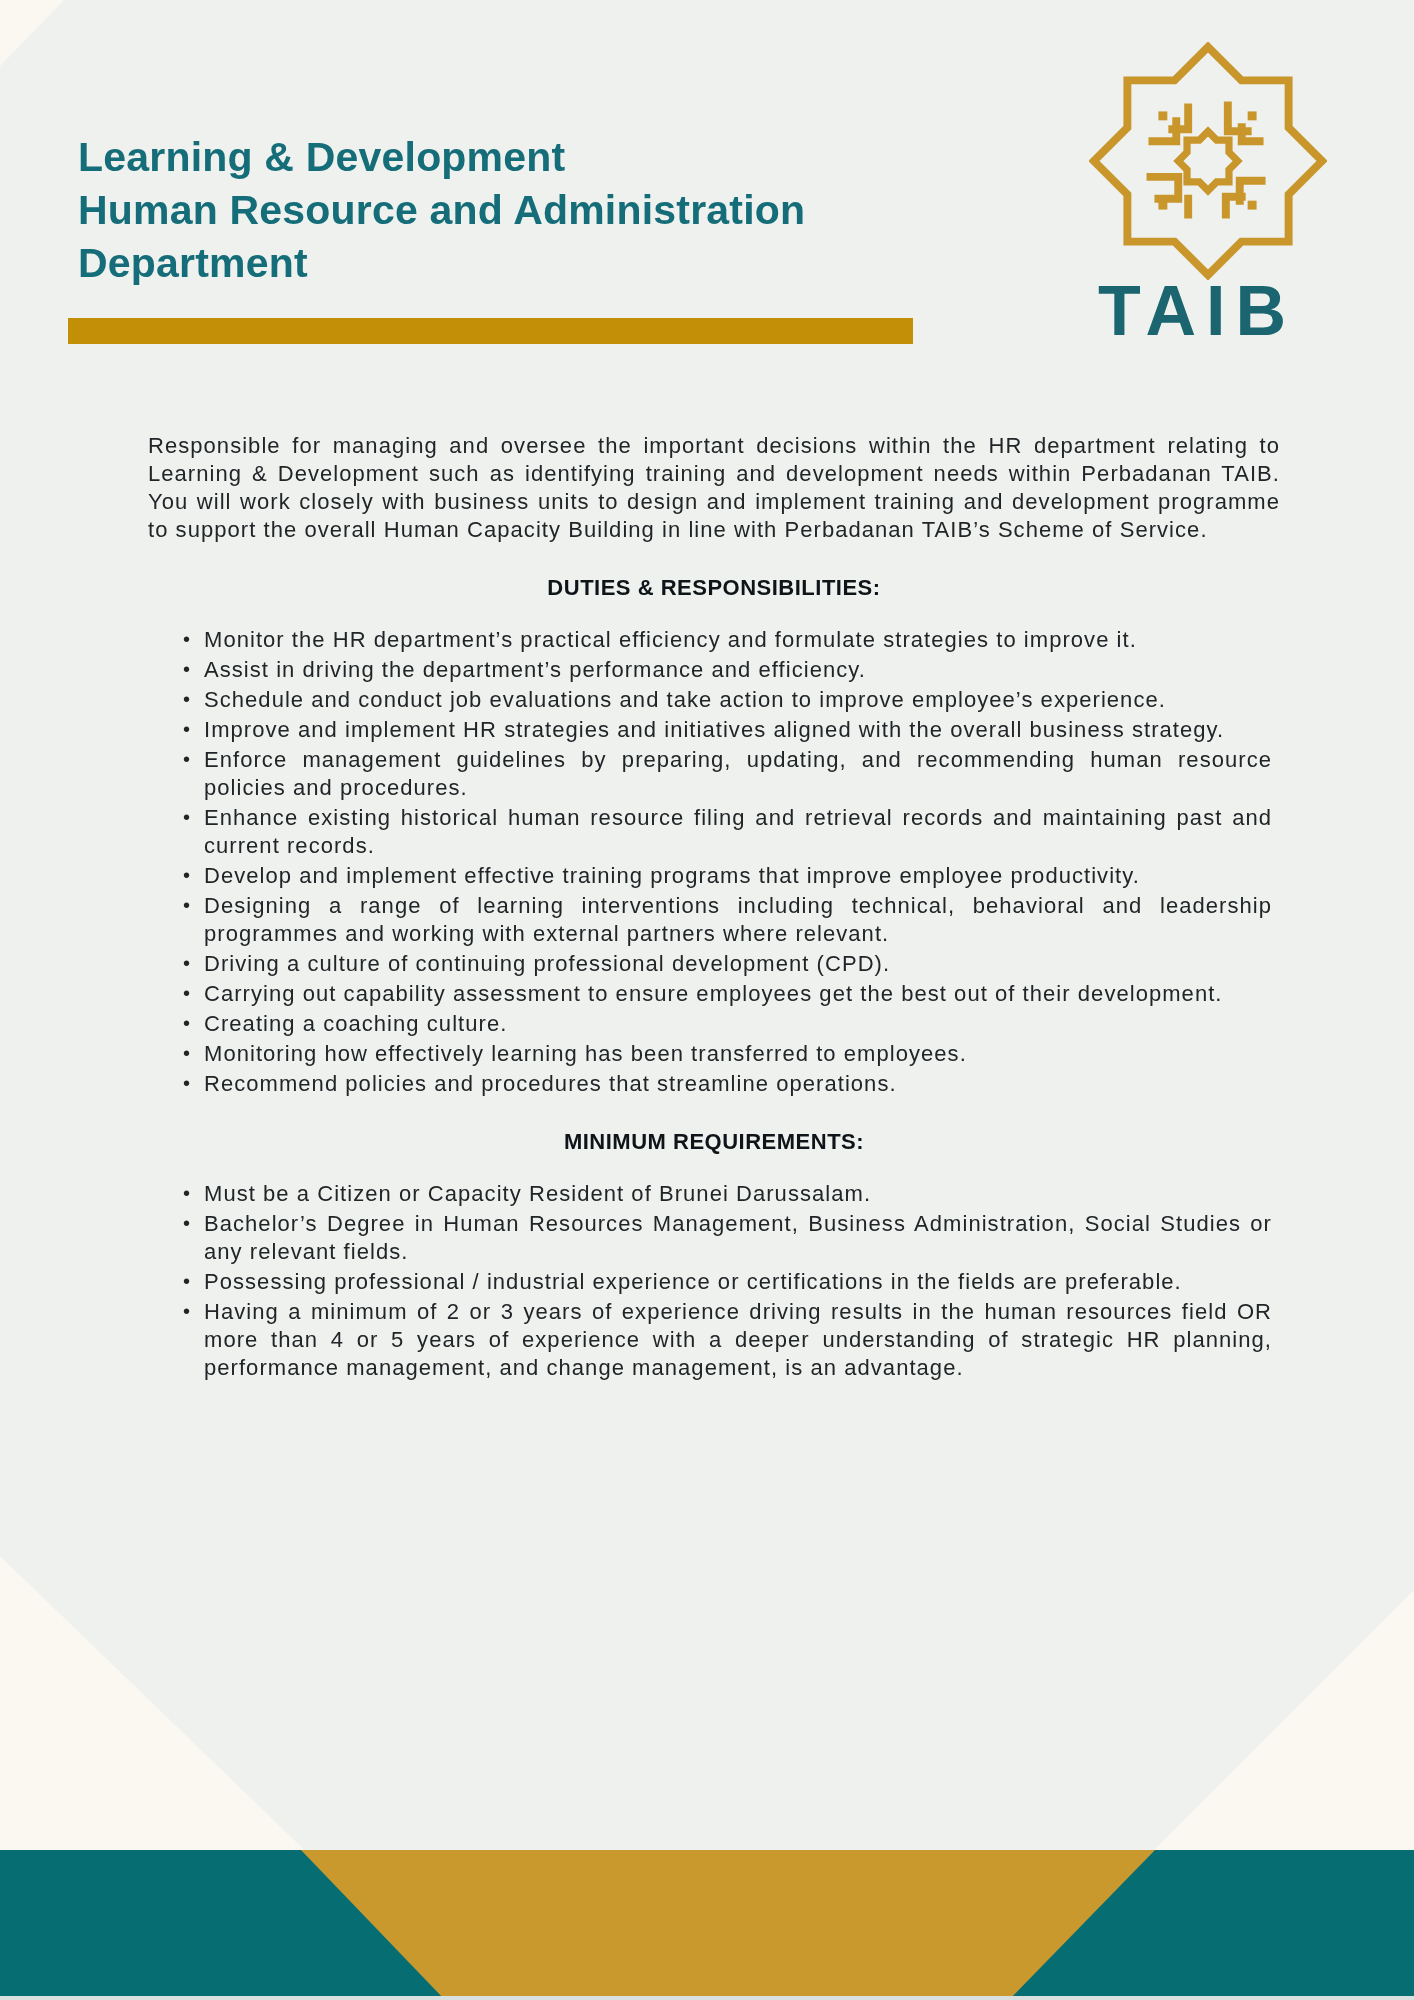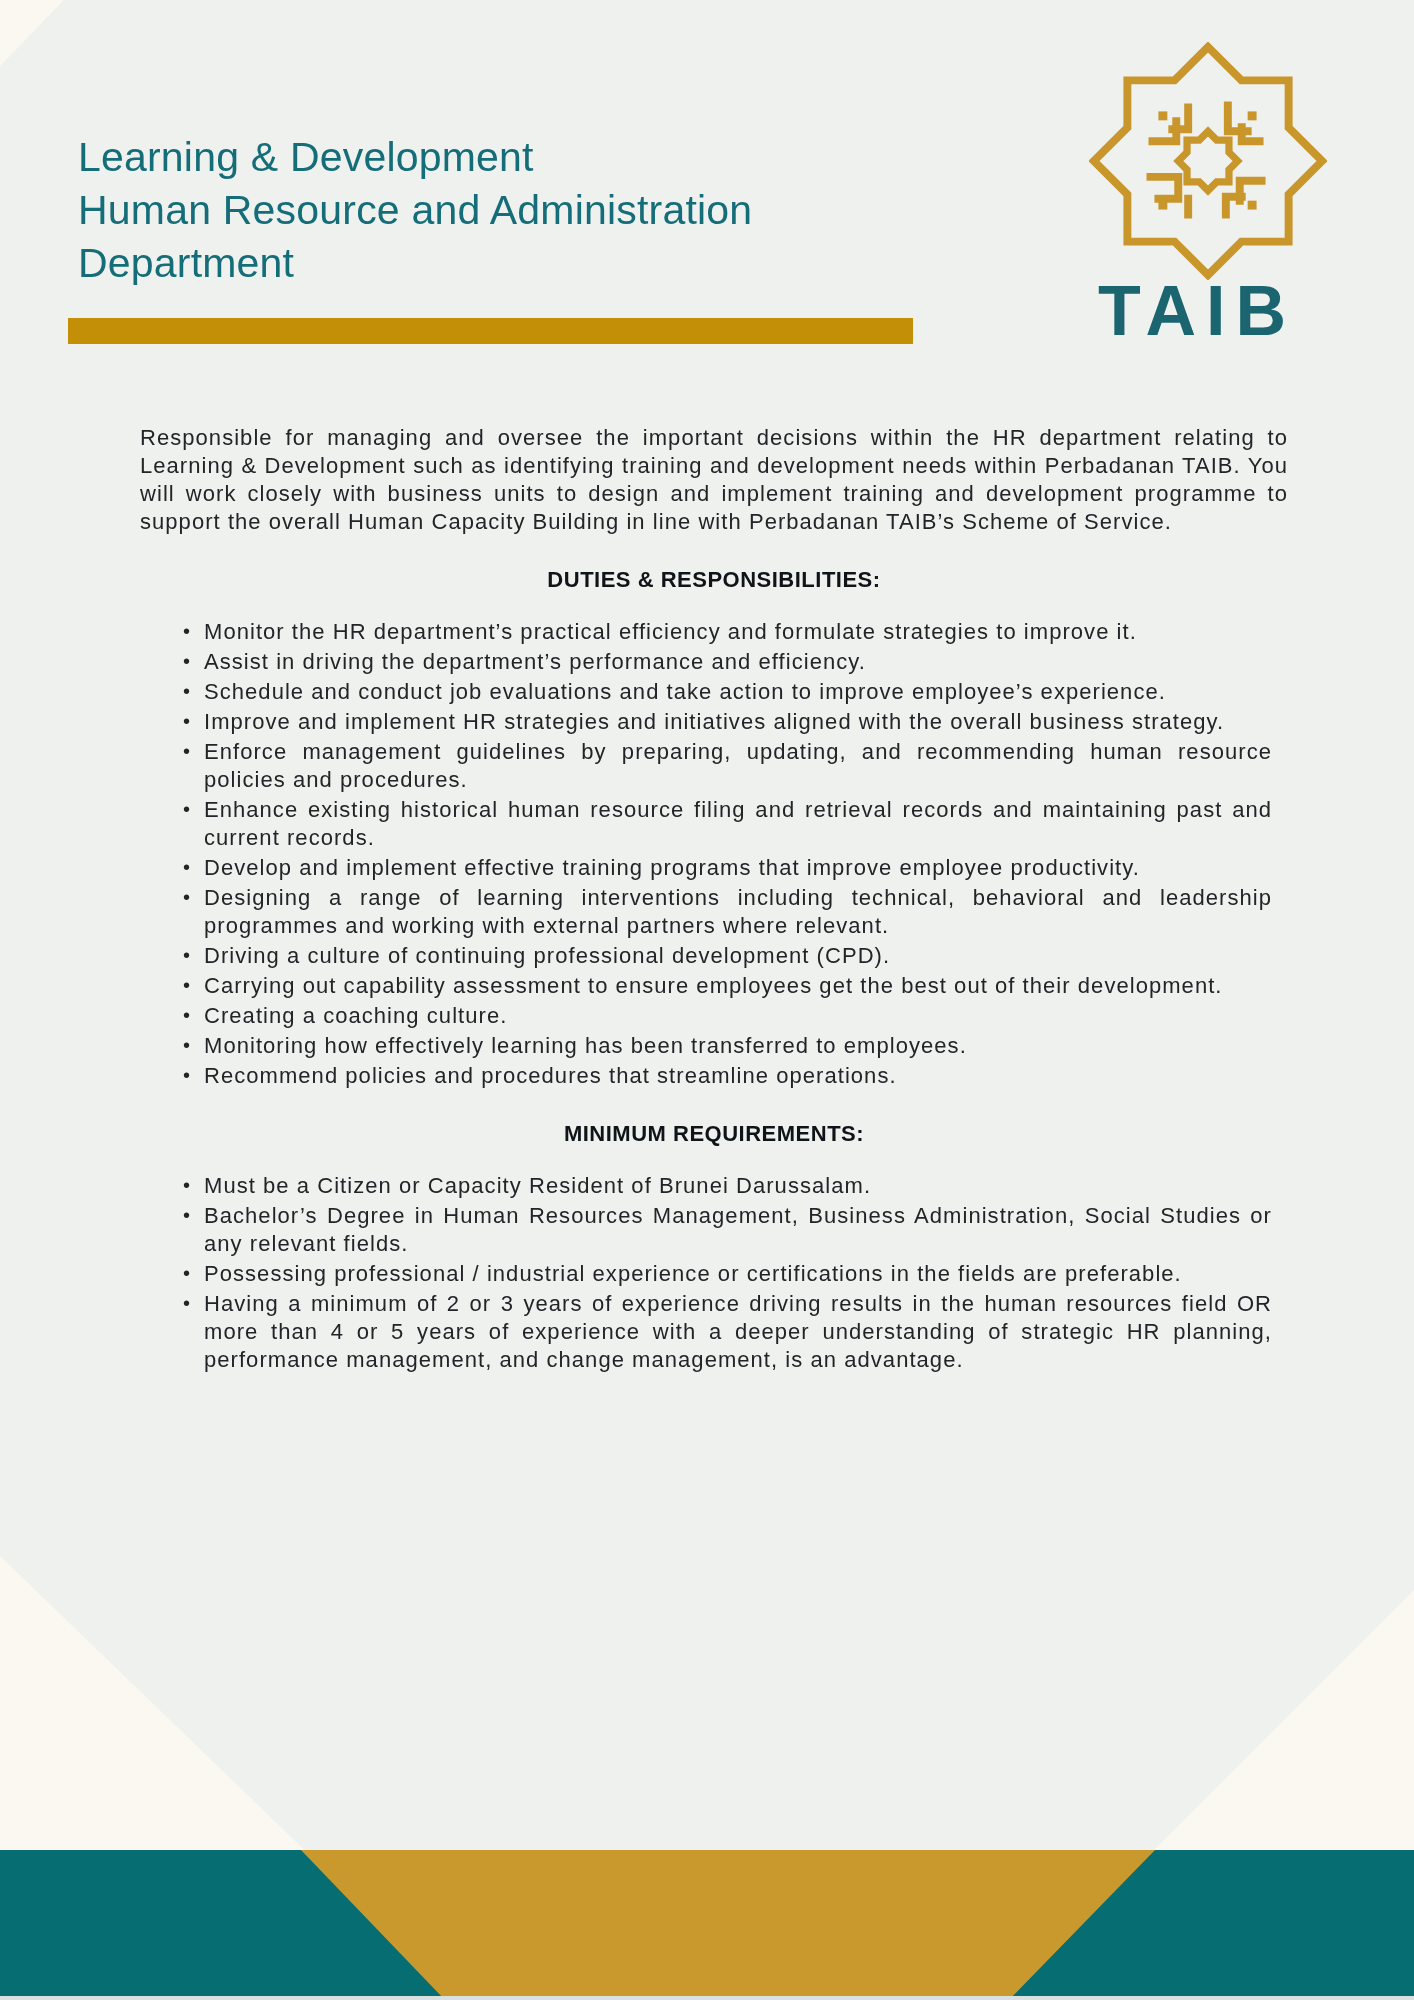--- a/index.html
+++ b/index.html
@@ -38,21 +38,21 @@
     clip-path:polygon(301px 0, 1155px 0, 1009px 150px, 445px 150px);
   }
   .bottom-strip {
     position:absolute; left:0; top:1996px; width:1414px; height:4px;
     background:var(--bottom-strip,#d8e1df);
   }
 
   
   .title {
     position:absolute; left:78px; top:131px; margin:0;
-    font-size:41px; line-height:53px; font-weight:normal;
+    font-size:41px; line-height:53px; font-weight:bold;
     color:var(--title,#146d78); letter-spacing:0.2px;
   }
   .title span { display:block; }
   .gold-bar {
     position:absolute; left:68px; top:318px; width:845px; height:26px;
     background:var(--bar-gold,#c28f06);
   }
 
   
   .logo { position:absolute; left:1088px; top:42px; width:240px; text-align:left; }
@@ -64,21 +64,21 @@
     color:var(--brand,#1a6570);
   }
 
   
   .content {
     position:absolute; left:140px; top:424px; width:1148px;
     color:var(--text,#212528);
     font-size:22px; line-height:28px; letter-spacing:1.05px;
     text-align:justify;
   }
-  .intro { margin:0; }
+  .intro { margin:8px; }
   .section-heading {
     margin:30px 0 24px 0;
     font-size:22px; line-height:28px; font-weight:bold;
     letter-spacing:0.5px; text-align:center;
     color:var(--heading,#0e1418);
   }
   .bullets { list-style:none; margin:16px; padding:0 0 0 48px; }
   .bullets li { position:relative; margin:0 0 2px 0; }
   .bullets li::before {
     content:"\2022";

